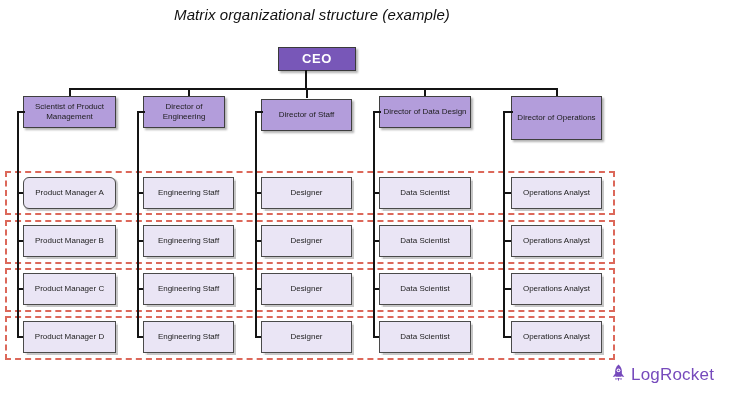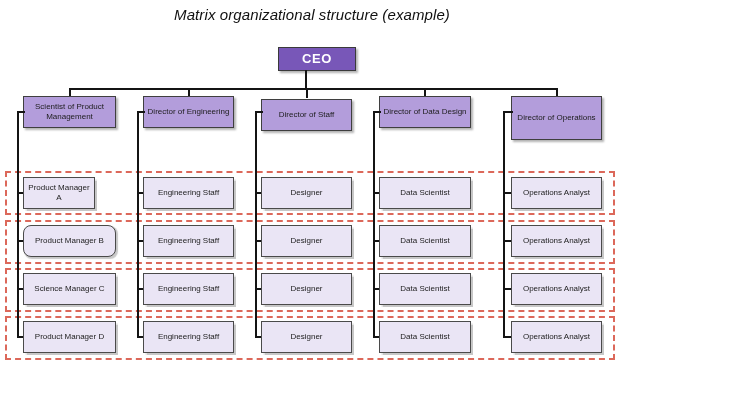--- a/index.html
+++ b/index.html
@@ -53,29 +53,29 @@
       <div class="team-rect" style="top: 220px;"></div>
       <div class="team-rect" style="top: 268px;"></div>
       <div class="team-rect" style="top: 316px;"></div>
       <div class="line" style="left: 305px; top: 70px; width: 2px; height: 20px;"></div>
       <div class="line" style="left: 69px; top: 88px; width: 489px; height: 2px;"></div>
       <div class="line" style="left: 69px; top: 88px; width: 2px; height: 10px;"></div>
       <div class="node director" style="left: 23px; top: 96px; width: 93px; height: 32px;">Scientist of Product Management</div>
       <div class="line" style="left: 17px; top: 112px; width: 2px; height: 226px;"></div>
       <div class="line" style="left: 17px; top: 111px; width: 8px; height: 2px;"></div>
       <div class="line" style="left: 17px; top: 192px; width: 8px; height: 2px;"></div>
-      <div class="node staff" style="left: 23px; top: 177px; width: 72px; height: 32px;">Product Manager A</div>
+      <div class="node staff" style="left: 23px; top: 177px; width: 93px; height: 32px; border-radius: 6px;">Product Manager A</div>
       <div class="line" style="left: 17px; top: 240px; width: 8px; height: 2px;"></div>
-      <div class="node staff" style="left: 23px; top: 225px; width: 93px; height: 32px; border-radius: 8px;">Product Manager B</div>
+      <div class="node staff" style="left: 23px; top: 225px; width: 93px; height: 32px;">Product Manager B</div>
       <div class="line" style="left: 17px; top: 288px; width: 8px; height: 2px;"></div>
-      <div class="node staff" style="left: 23px; top: 273px; width: 93px; height: 32px;">Science Manager C</div>
+      <div class="node staff" style="left: 23px; top: 273px; width: 93px; height: 32px;">Product Manager C</div>
       <div class="line" style="left: 17px; top: 336px; width: 8px; height: 2px;"></div>
       <div class="node staff" style="left: 23px; top: 321px; width: 93px; height: 32px;">Product Manager D</div>
       <div class="line" style="left: 188px; top: 88px; width: 2px; height: 10px;"></div>
-      <div class="node director" style="left: 143px; top: 96px; width: 91px; height: 32px;">Director of Engineering</div>
+      <div class="node director" style="left: 143px; top: 96px; width: 82px; height: 32px;">Director of Engineering</div>
       <div class="line" style="left: 137px; top: 112px; width: 2px; height: 226px;"></div>
       <div class="line" style="left: 137px; top: 111px; width: 8px; height: 2px;"></div>
       <div class="line" style="left: 137px; top: 192px; width: 8px; height: 2px;"></div>
       <div class="node staff" style="left: 143px; top: 177px; width: 91px; height: 32px;">Engineering Staff</div>
       <div class="line" style="left: 137px; top: 240px; width: 8px; height: 2px;"></div>
       <div class="node staff" style="left: 143px; top: 225px; width: 91px; height: 32px;">Engineering Staff</div>
       <div class="line" style="left: 137px; top: 288px; width: 8px; height: 2px;"></div>
       <div class="node staff" style="left: 143px; top: 273px; width: 91px; height: 32px;">Engineering Staff</div>
       <div class="line" style="left: 137px; top: 336px; width: 8px; height: 2px;"></div>
       <div class="node staff" style="left: 143px; top: 321px; width: 91px; height: 32px;">Engineering Staff</div>
@@ -110,13 +110,30 @@
       <div class="line" style="left: 503px; top: 192px; width: 10px; height: 2px;"></div>
       <div class="node staff" style="left: 511px; top: 177px; width: 91px; height: 32px;">Operations Analyst</div>
       <div class="line" style="left: 503px; top: 240px; width: 10px; height: 2px;"></div>
       <div class="node staff" style="left: 511px; top: 225px; width: 91px; height: 32px;">Operations Analyst</div>
       <div class="line" style="left: 503px; top: 288px; width: 10px; height: 2px;"></div>
       <div class="node staff" style="left: 511px; top: 273px; width: 91px; height: 32px;">Operations Analyst</div>
       <div class="line" style="left: 503px; top: 336px; width: 10px; height: 2px;"></div>
       <div class="node staff" style="left: 511px; top: 321px; width: 91px; height: 32px;">Operations Analyst</div>
     </div>
 
+  <div id="logo">
+    <span style="display:inline-block;width:21px;height:24px;">
+      <svg viewBox="0 0 24 26" width="21" height="24" xmlns="http://www.w3.org/2000/svg">
+        <g fill="#764abc">
+          <path d="M12 1 C15.3 3.9 16.7 8.1 15.4 12.7 L14.7 15 H9.3 L8.6 12.7 C7.3 8.1 8.7 3.9 12 1 Z"></path>
+          <path d="M8.9 10.3 L5.4 15.4 L9.4 14.3 Z"></path>
+          <path d="M15.1 10.3 L18.6 15.4 L14.6 14.3 Z"></path>
+          <path d="M10.6 16.4 H13.4 L12 20.2 Z"></path>
+          <rect x="8.6" y="16.4" width="1.1" height="2.2" rx="0.5"></rect>
+          <rect x="14.3" y="16.4" width="1.1" height="2.2" rx="0.5"></rect>
+        </g>
+        <circle cx="12" cy="7.7" r="2.1" fill="#ffffff"></circle>
+        <circle cx="12" cy="7.7" r="1.1" fill="#764abc"></circle>
+      </svg>
+    </span>
+    <span id="logo-text">LogRocket</span>
+  </div>
 </div>
 
 </body></html>

